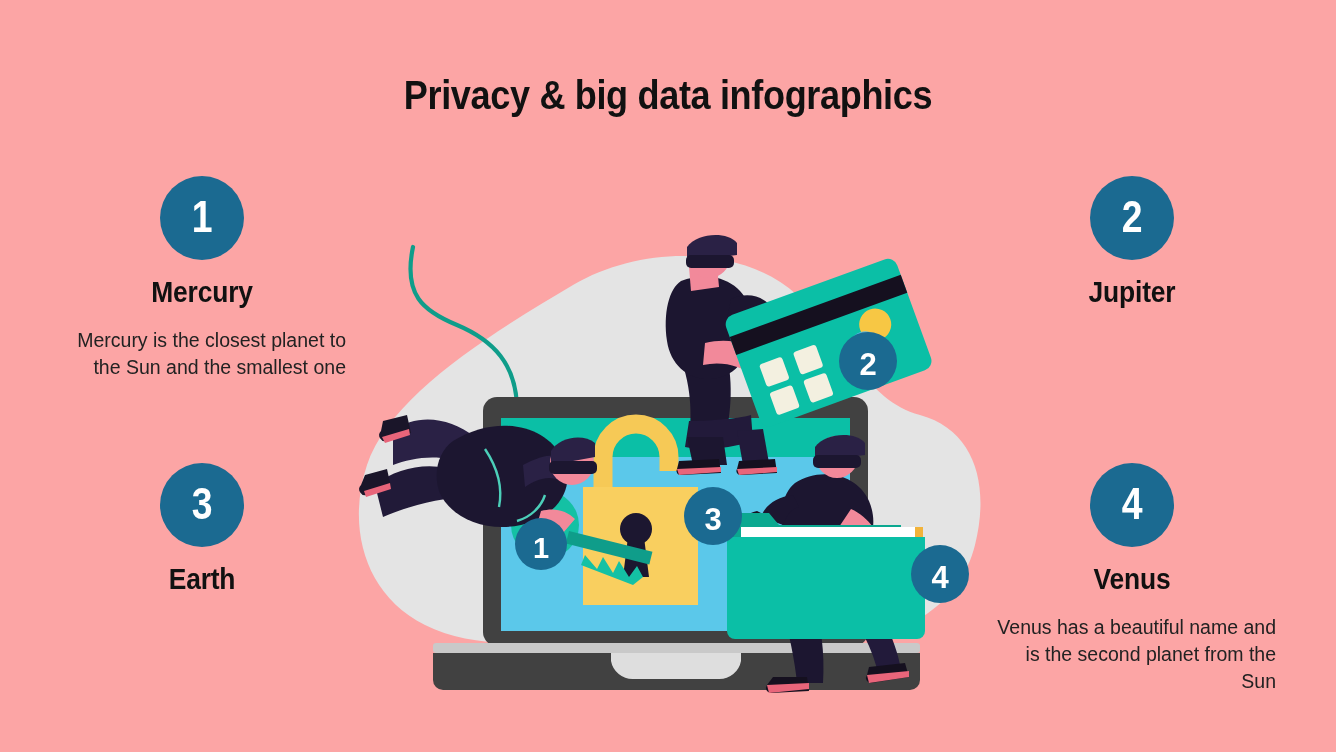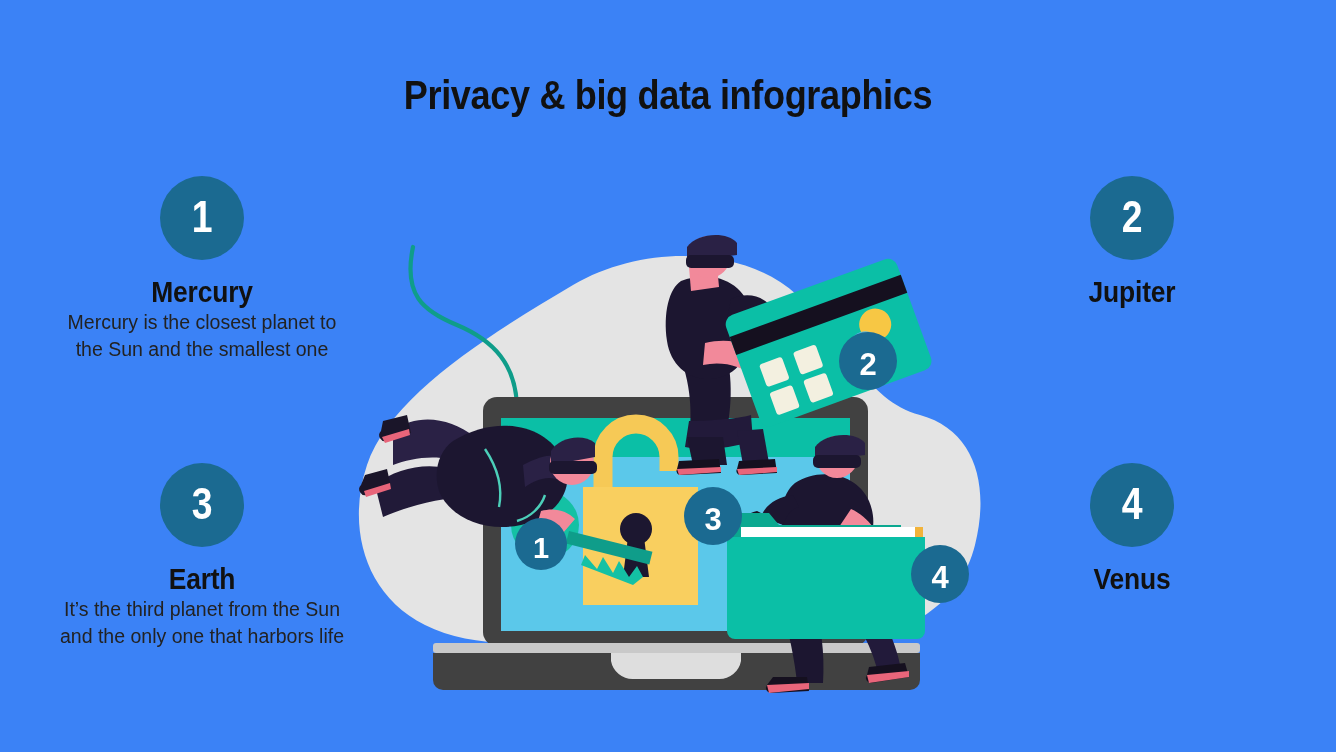--- a/index.html
+++ b/index.html
@@ -14,21 +14,21 @@
     font-family: "Liberation Sans", "DejaVu Sans", sans-serif;
     position: relative;
     color: #1a1a1a;
   }
 
   #slide {
     position: absolute;
     inset: 0;
     width: 1336px;
     height: 752px;
-    background: #3b82f6;
+    background: #fca5a5;
   }
 
   
   #slide-title {
     position: absolute;
     top: 72px;
     left: 0;
     width: 1336px;
     text-align: center;
     font-family: "Liberation Sans Narrow", "Liberation Sans", sans-serif;
@@ -75,25 +75,26 @@
     margin-top: 15px;
     font-family: "Liberation Sans Narrow", "Liberation Sans", sans-serif;
     font-weight: 700;
     font-size: 30px;
     color: #111111;
     letter-spacing: -0.2px;
     transform: scaleX(0.88);
   }
 
   .item-desc {
-    margin-top: 0;
+    margin-top: 18px;
     font-size: 19.5px;
     line-height: 1.38;
     color: #222222;
     padding: 0 6px;
+    text-align: right;
   }
 
   
   #illustration {
     position: absolute;
     left: 345px;
     top: 225px;
     width: 650px;
     height: 480px;
   }
@@ -125,28 +126,28 @@
       <span>2</span>
     </div>
     <div class="item-title">Jupiter</div>
   </div>
 
   <div class="item item--bl">
     <div class="badge-circle">
       <span>3</span>
     </div>
     <div class="item-title">Earth</div>
-    <div class="item-desc">It’s the third planet from the Sun and the only one that harbors life</div>
   </div>
 
   <div class="item item--br">
     <div class="badge-circle">
       <span>4</span>
     </div>
     <div class="item-title">Venus</div>
+    <div class="item-desc">Venus has a beautiful name and is the second planet from the Sun</div>
   </div>
 
   <div id="illustration">
     <svg viewBox="0 0 650 480" xmlns="http://www.w3.org/2000/svg">
 
       <g>
         <path d="M228,60 C300,18 400,22 452,70 C505,118 520,175 575,190
                  C630,205 645,260 630,320 C615,380 560,412 500,415
                  C420,419 360,400 300,408 C230,417 140,430 80,400
                  C18,369 2,300 22,240 C45,172 140,112 228,60 Z" fill="#e4e4e4"></path>

